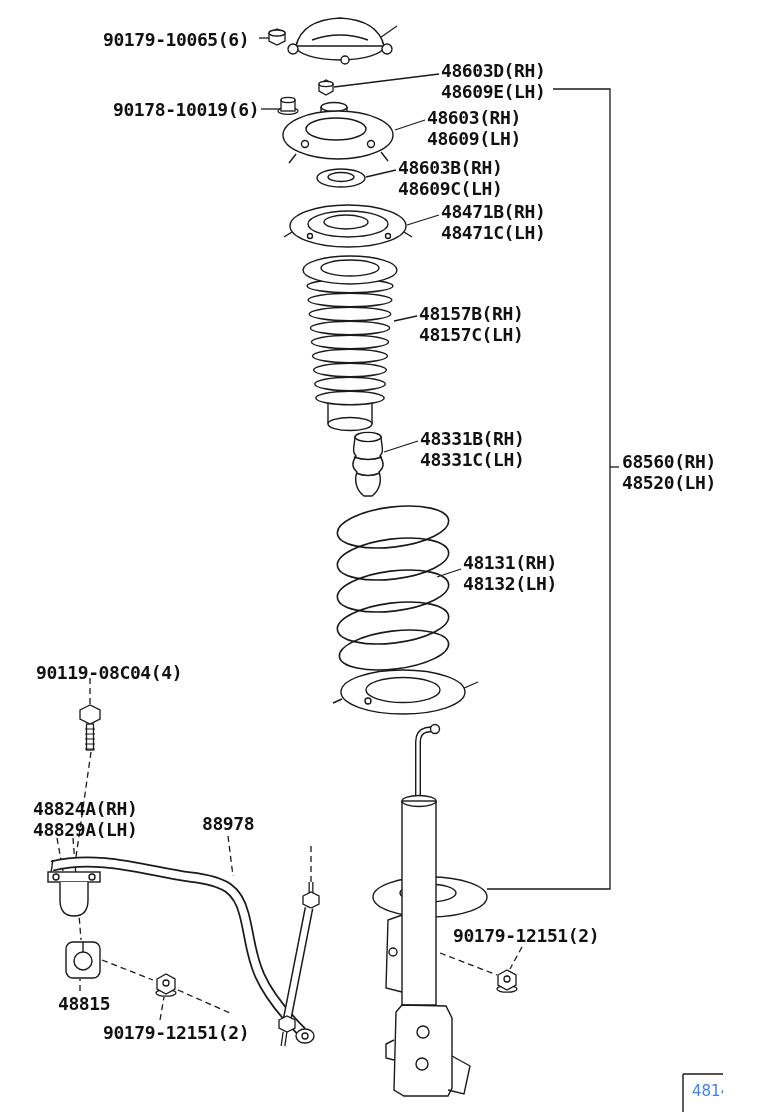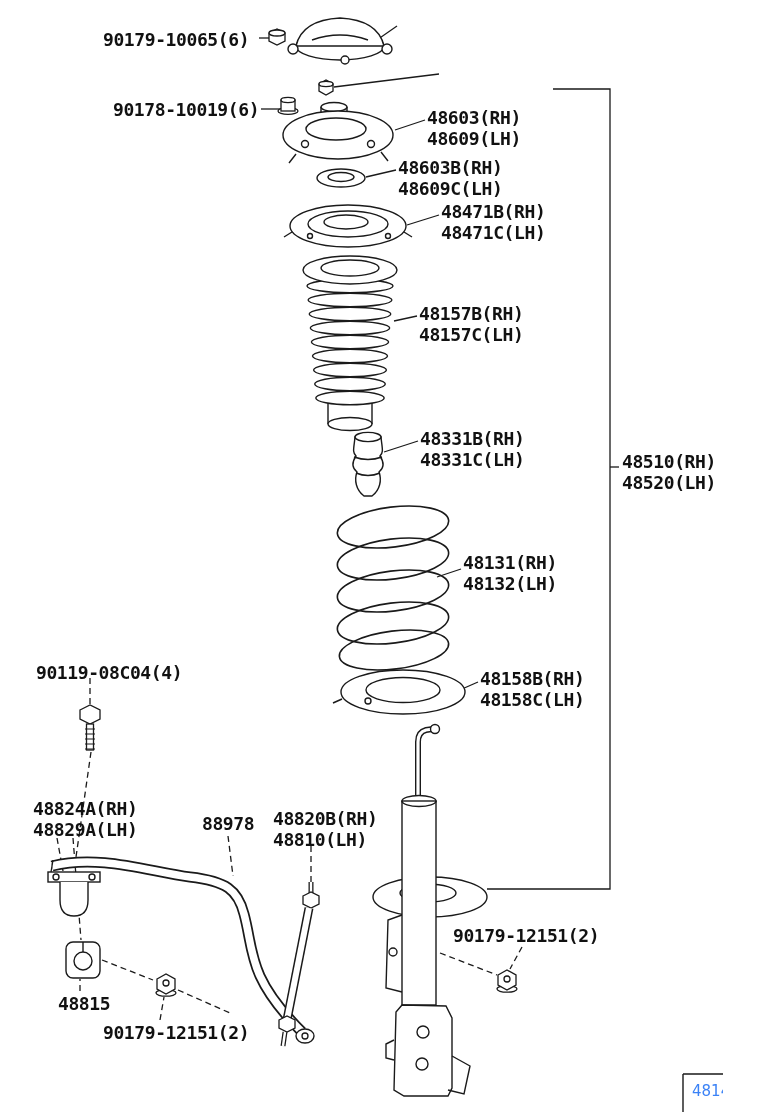--- a/index.html
+++ b/index.html
@@ -217,20 +217,24 @@
   </g>
 
   <path d="M683 1074 L760 1074 M683 1074 L683 1112" stroke="#1a1a1a" stroke-width="1.4" fill="none"></path>
 </svg>
 
   <div class="lbl" style="left:103px; top:29px;">
     <span class="ln">90179-10065(6)</span>
   </div>
 
 
+  <div class="lbl" style="left:441px; top:60px;">
+    <span class="ln">48603D(RH)</span>
+    <span class="ln">48609E(LH)</span>
+  </div>
 
   <div class="lbl" style="left:113px; top:99px;">
     <span class="ln">90178-10019(6)</span>
   </div>
 
   <div class="lbl" style="left:427px; top:107px;">
     <span class="ln">48603(RH)</span>
     <span class="ln">48609(LH)</span>
   </div>
 
@@ -248,51 +252,43 @@
     <span class="ln">48157B(RH)</span>
     <span class="ln">48157C(LH)</span>
   </div>
 
   <div class="lbl" style="left:420px; top:428px;">
     <span class="ln">48331B(RH)</span>
     <span class="ln">48331C(LH)</span>
   </div>
 
   <div class="lbl" style="left:622px; top:451px;">
-    <span class="ln">48510(RH)</span>
+    <span class="ln">68560(RH)</span>
     <span class="ln">48520(LH)</span>
   </div>
 
   <div class="lbl" style="left:463px; top:552px;">
     <span class="ln">48131(RH)</span>
     <span class="ln">48132(LH)</span>
   </div>
 
-  <div class="lbl" style="left:480px; top:668px;">
-    <span class="ln">48158B(RH)</span>
-    <span class="ln">48158C(LH)</span>
-  </div>
 
   <div class="lbl" style="left:36px; top:662px;">
     <span class="ln">90119-08C04(4)</span>
   </div>
 
   <div class="lbl" style="left:33px; top:798px;">
     <span class="ln">48824A(RH)</span>
     <span class="ln">48829A(LH)</span>
   </div>
 
   <div class="lbl" style="left:202px; top:813px;">
     <span class="ln">88978</span>
   </div>
 
-  <div class="lbl" style="left:273px; top:808px;">
-    <span class="ln">48820B(RH)</span>
-    <span class="ln">48810(LH)</span>
-  </div>
 
   <div class="lbl" style="left:453px; top:925px;">
     <span class="ln">90179-12151(2)</span>
   </div>
 
   <div class="lbl" style="left:58px; top:993px;">
     <span class="ln">48815</span>
   </div>
 
   <div class="lbl" style="left:103px; top:1022px;">

